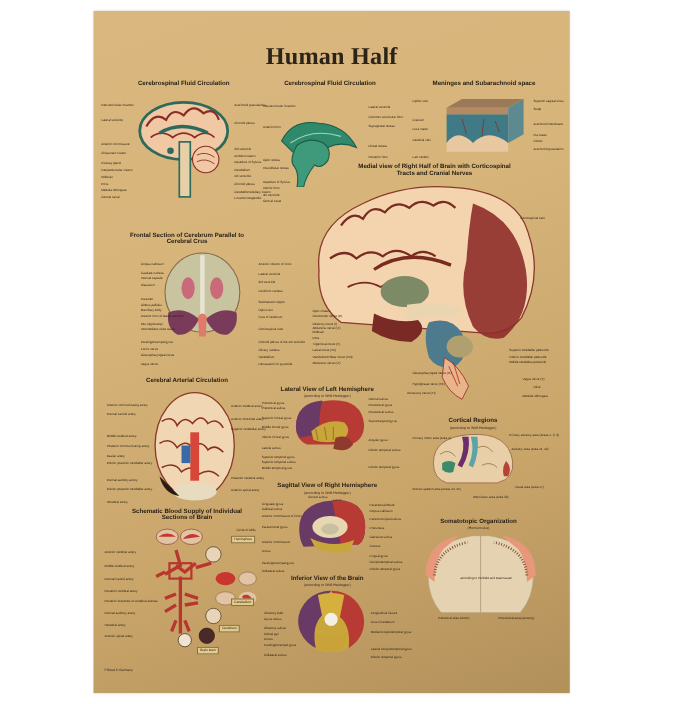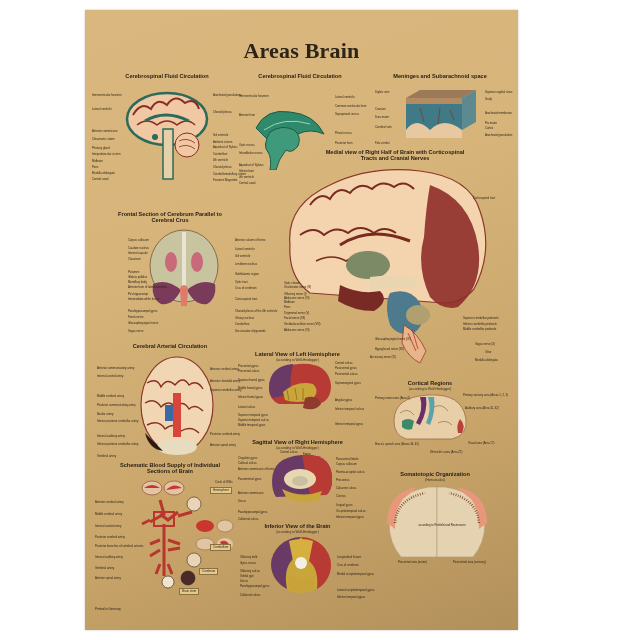--- a/index.html
+++ b/index.html
@@ -14,21 +14,21 @@
   .lbl{position:absolute;font-size:2.8px;color:#2d2418;white-space:nowrap;line-height:3px;}
   .fig{position:absolute;}
   .tag{position:absolute;background:#e2c98e;border:0.5px solid #8d7040;font-size:3px;color:#2d2418;padding:0 2px;line-height:5px;}
   .footnote{position:absolute;font-size:3px;color:#2d2418;}
 </style>
 </head>
 <body>
 
 <div class="poster">
 
-  <div class="title">Areas Brain</div>
+  <div class="title">Human Half</div>
 
   <div class="ptitle" style="left:22px;top:63px;width:120px;">Cerebrospinal Fluid Circulation</div>
   <svg class="fig" style="left:30px;top:75px;" width="100" height="100" viewBox="0 0 100 100">
     <ellipse cx="52" cy="34" rx="40" ry="26" fill="#f0c8a4" stroke="#2c6a5c" stroke-width="2.5"></ellipse>
     <path d="M18 30 q8 -14 18 -6 q6 -12 16 -4 q8 -12 18 -2 q10 -6 14 6" fill="none" stroke="#8a2d25" stroke-width="2"></path>
     <path d="M22 40 q10 -8 20 0 q10 -8 20 0 q10 -8 18 0" fill="none" stroke="#8a2d25" stroke-width="1.6"></path>
     <path d="M30 36 q20 -12 44 0" fill="none" stroke="#2c6a5c" stroke-width="3"></path>
     <rect x="48" y="44" width="10" height="50" fill="#e7d0a8" stroke="#2c6a5c" stroke-width="1.5"></rect>
     <circle cx="72" cy="60" r="12" fill="#f0c8a4" stroke="#8a2d25" stroke-width="1"></circle>
     <path d="M64 56 q8 -4 16 2 M64 62 q8 -4 16 2" stroke="#8a2d25" stroke-width="0.8" fill="none"></path>

